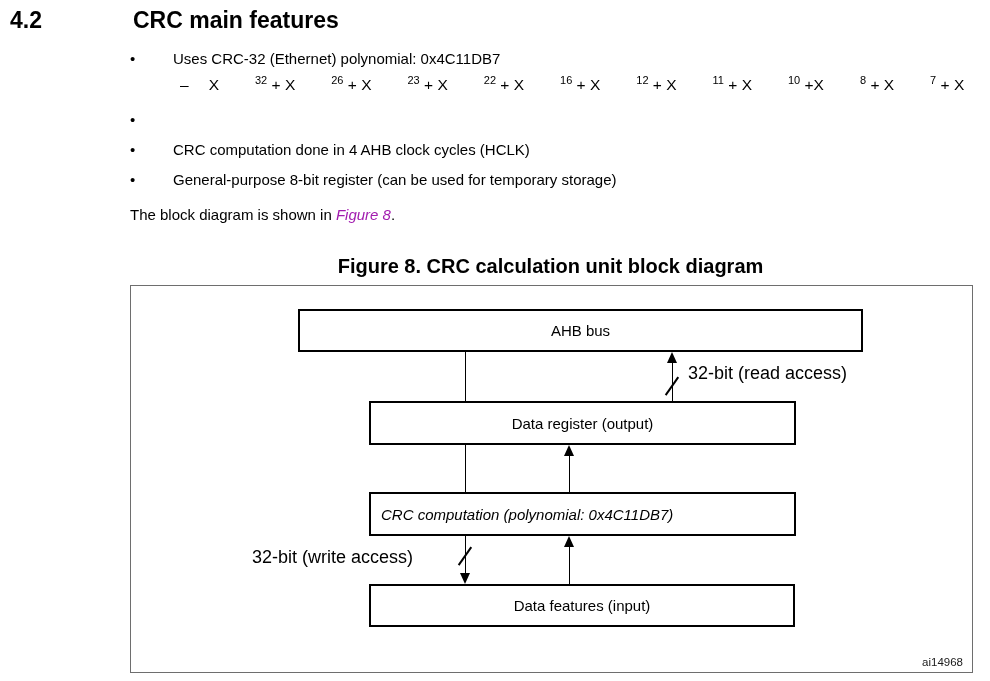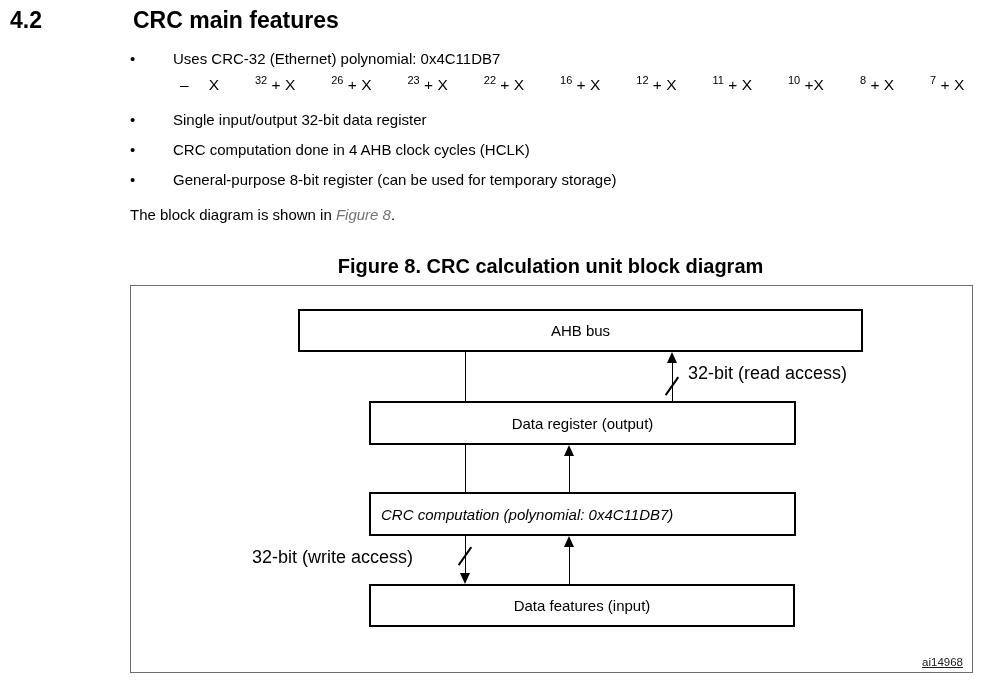--- a/index.html
+++ b/index.html
@@ -29,54 +29,53 @@
   
   .fig-frame{left:130px;top:285px;width:841px;height:386px;border:1px solid #6e6e6e;background:#fff;}
   .blk{position:absolute;border:2px solid #000;background:#fff;box-sizing:border-box;
        font-size:15px;display:flex;align-items:center;justify-content:center;white-space:nowrap;}
   .blk.left-text{justify-content:flex-start;padding-left:10px;}
   .vline{position:absolute;width:1.5px;background:#000;}
   .arr-up{position:absolute;width:0;height:0;border-left:5.5px solid transparent;border-right:5.5px solid transparent;border-bottom:11px solid #000;}
   .arr-down{position:absolute;width:0;height:0;border-left:5.5px solid transparent;border-right:5.5px solid transparent;border-top:11px solid #000;}
   .slash{position:absolute;width:1.6px;height:22px;background:#000;transform:rotate(35deg);}
   .bus-label{position:absolute;font-size:18px;line-height:20px;white-space:nowrap;}
-  .watermark{position:absolute;right:9px;bottom:4px;font-size:11.5px;color:#1a1a1a;text-decoration:underline;}
+  .watermark{position:absolute;right:9px;bottom:4px;font-size:11.5px;color:#1a1a1a;}
 </style>
 </head>
 <body>
 
 <div class="abs section-heading">
   <span class="section-number">4.2</span>
   <span class="section-title">CRC main features</span>
 </div>
 
 <div class="abs bullet-row" style="top:48px;">
   <span class="dot">•</span>
   <span>Uses CRC-32 (Ethernet) polynomial: 0x4C11DB7</span>
 </div>
 
 <div class="abs poly-row" style="top:74px;">
   <span class="poly-dash">–</span><span class="poly-terms"><span>X</span><sup>32</sup><span> + X</span><sup>26</sup><span> + X</span><sup>23</sup><span> + X</span><sup>22</sup><span> + X</span><sup>16</sup><span> + X</span><sup>12</sup><span> + X</span><sup>11</sup><span> + X</span><sup>10</sup><span> +X</span><sup>8</sup><span> + X</span><sup>7</sup><span> + X</span><sup>5</sup><span> + X</span><sup>4</sup><span> + X</span><sup>2</sup><span>+ X + 1</span><sup></sup></span>
 </div>
 
 <div class="abs bullet-row" style="top:109px;">
   <span class="dot">•</span>
-  <span>Single input/output 32-bit data register</span>
 </div>
 <div class="abs bullet-row" style="top:139px;">
   <span class="dot">•</span>
   <span>CRC computation done in 4 AHB clock cycles (HCLK)</span>
 </div>
 <div class="abs bullet-row" style="top:169px;">
   <span class="dot">•</span>
   <span>General-purpose 8-bit register (can be used for temporary storage)</span>
 </div>
 
 <div class="abs para" style="top:204px;">
-  <span>The block diagram is shown in </span><a class="fig-link" style="color:#737373;">Figure 8</a><span>.</span>
+  <span>The block diagram is shown in </span><a class="fig-link" style="color:#a21caf;">Figure 8</a><span>.</span>
 </div>
 
 <div class="abs fig-caption">Figure 8. CRC calculation unit block diagram</div>
 
 <div class="abs fig-frame">
 
   <div class="blk" style="left:167px;top:23px;width:565px;height:43px;">
     <span>AHB bus</span>
   </div>
   <div class="blk" style="left:238px;top:115px;width:427px;height:44px;">

